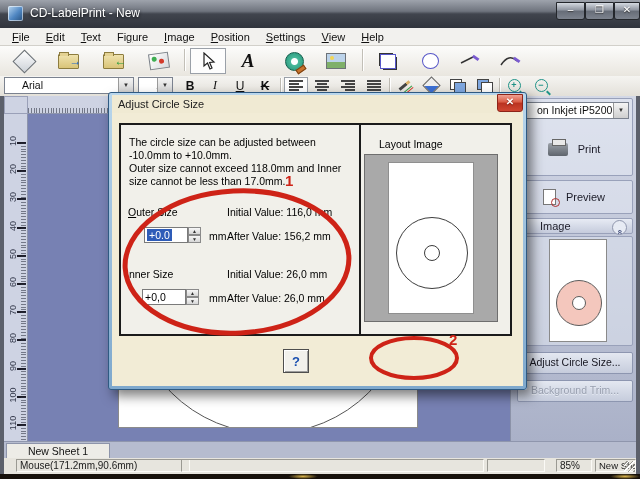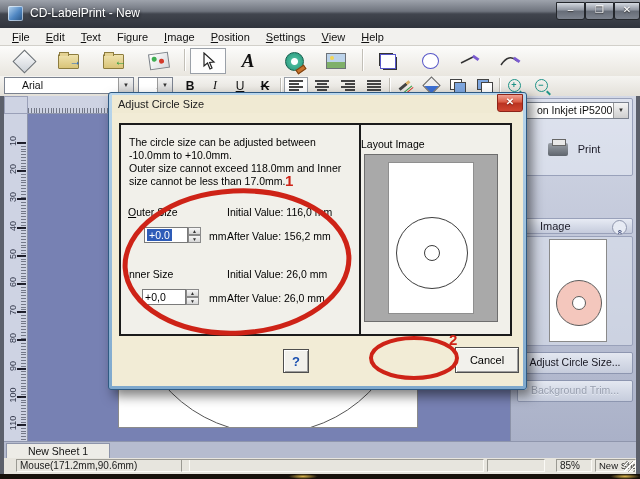--- a/index.html
+++ b/index.html
@@ -351,20 +351,26 @@
     <div class="rsec" style="top:2px;height:78px">
       <div class="combo" style="left:3px;top:3px;width:110px">
         <span>on Inkjet iP5200</span>
         <span class="drop">▼</span>
       </div>
       <div style="position:absolute;left:0;top:26px;width:116px;height:48px;display:flex;align-items:center;justify-content:center;gap:10px">
         <span class="printer-ico"></span>
         <span class="rp-label">Print</span>
       </div>
     </div>
+    <div class="rsec" style="top:84px;height:34px">
+      <div style="position:absolute;left:0;top:0;width:116px;height:32px;display:flex;align-items:center;justify-content:center;gap:10px">
+        <span class="preview-ico"></span>
+        <span class="rp-label">Preview</span>
+      </div>
+    </div>
     <div class="rsec" style="top:122px;height:16px;background:linear-gradient(#e7ebf4,#c5cbdc)">
       <span class="rp-label" style="position:absolute;left:24px;top:1px">Image</span>
       <span class="chev-wrap"><span class="chev">«</span></span>
     </div>
     <div class="rsec" style="top:140px;height:110px;background:rgba(222,227,238,.55)">
       <div class="thumb">
         <div class="thumb-disc">
           <div class="thumb-hole"></div>
         </div>
       </div>
@@ -419,34 +425,33 @@
         <div class="finput" style="left:21px;top:164px">
           <span>+0,0</span>
         </div>
         <div class="spin" style="left:65px;top:164px">
           <span>▲</span>
           <span>▼</span>
         </div>
         <div class="flabel" style="left:88px;top:167px">mm</div>
         <div class="flabel" style="left:106px;top:167px">After Value: 26,0 mm</div>
 
-        <div class="flabel" style="left:240px;top:13px">Layout Image</div>
+        <div class="flabel" style="left:258px;top:13px">Layout Image</div>
         <div class="grayframe">
           <div class="lay-page">
             <div class="lay-disc">
               <div class="lay-hole"></div>
             </div>
           </div>
         </div>
       </div>
 
       <div class="dbtn" style="left:171px;top:236px;width:26px;height:24px">
         <span class="helpq">?</span>
       </div>
-      <div class="dbtn" style="left:343px;top:234px;width:64px">Cancel</div>
     </div>
   </div>
 
   <svg class="abs overlay" viewBox="0 0 640 479">
     <ellipse cx="237" cy="262" rx="112" ry="71" fill="none" stroke="#ce2317" stroke-width="5" transform="rotate(-3 237 262)"></ellipse>
     <ellipse cx="414" cy="358" rx="43" ry="20" fill="none" stroke="#ce2317" stroke-width="4"></ellipse>
     <text x="285" y="186" fill="#ce2317" font-size="15" font-weight="bold" font-family="Liberation Sans, sans-serif">1</text>
     <text x="449" y="345" fill="#ce2317" font-size="15" font-weight="bold" font-family="Liberation Sans, sans-serif">2</text>
   </svg>
 

